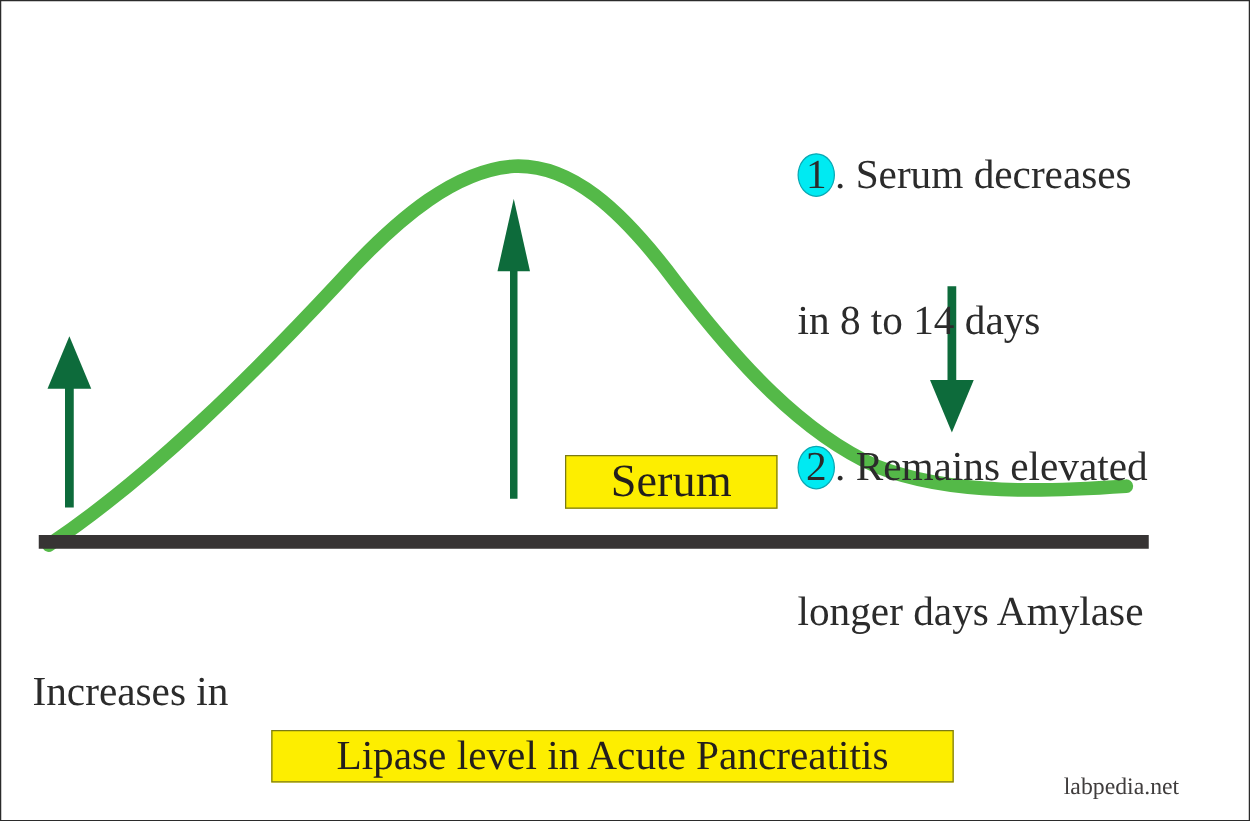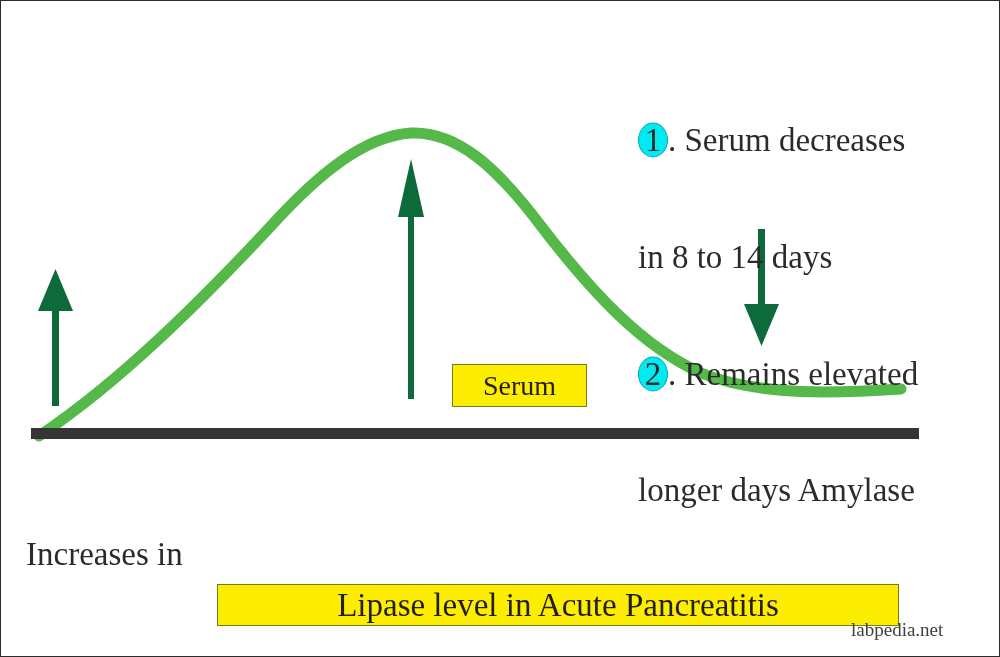--- a/index.html
+++ b/index.html
@@ -90,28 +90,28 @@
     font-family: "Liberation Serif", "DejaVu Serif", serif;
     display: flex;
     align-items: center;
     justify-content: center;
     box-sizing: border-box;
     white-space: pre;
   }
   #serum-box {
     left: 451px;
     top: 363px;
-    width: 135px;
+    width: 170px;
     height: 43px;
-    font-size: 28px;
+    font-size: 37px;
   }
   #title-box {
     left: 216px;
     top: 583px;
-    width: 682px;
+    width: 546px;
     height: 42px;
     font-size: 33px;
   }
 
   
   #watermark {
     left: 850px;
     top: 618px;
     font-size: 19px;
     color: #403d3d;

